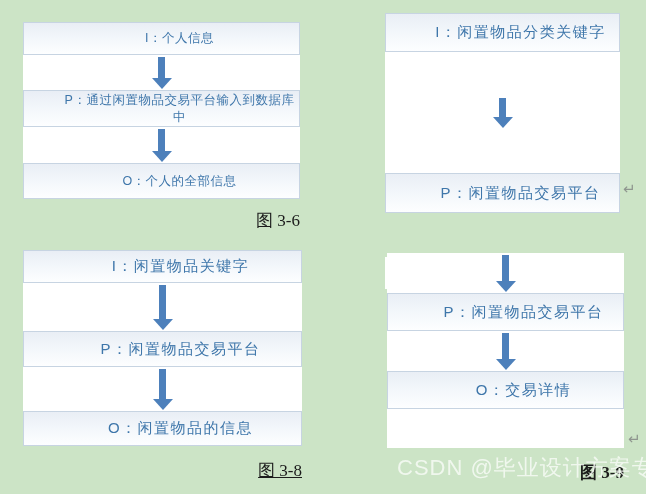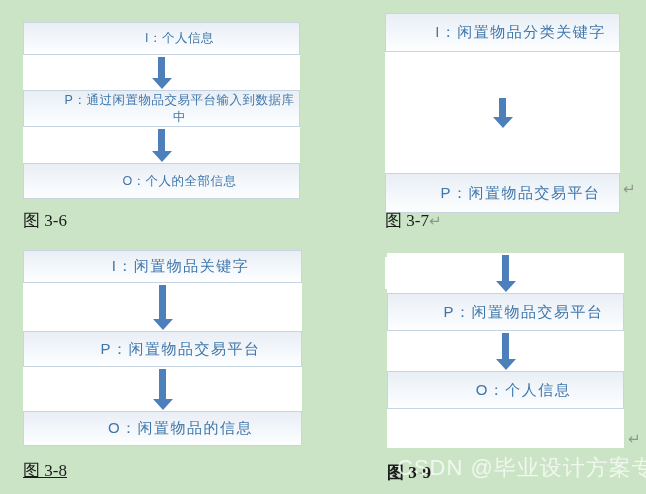--- a/index.html
+++ b/index.html
@@ -40,21 +40,21 @@
     background:#ffffff;
   }
   .arrow{display:flex;flex-direction:column;align-items:center;}
   .arrow .stem{width:7px;flex:1;background:#4d80bb;}
   .arrow .head{width:0;height:0;border-left:10px solid transparent;border-right:10px solid transparent;border-top:11px solid #4d80bb;}
 
   .caption{
     position:absolute;
     font-family:"Liberation Serif",serif;
     font-size:17px;color:#1c1c1c;
-    text-align:left;
+    text-align:right;
     z-index:1;
   }
   .cap1{left:23px;  top:209px; width:277px;}
   .cap2{left:385px; top:209px; width:235px;}
   .cap3{left:23px;  top:459px; width:279px;text-decoration:underline;}
   .cap4{left:387px; top:461px; width:237px;font-weight:bold;}
 
   .pmark{color:#8f968f;font-family:"DejaVu Sans",sans-serif;font-size:15px;}
   .pmark-float{position:absolute;z-index:1;}
   .pm-d2{left:623px;top:180px;}
@@ -117,23 +117,20 @@
       <span>P：闲置物品交易平台</span>
     </div>
     <div class="gap">
       <div class="arrow">
         <div class="stem"></div>
         <div class="head"></div>
       </div>
     </div>
   </div>
   <span class="pmark pmark-float pm-d2">↵</span>
-  <div class="caption cap2">
-    <span>图 3-7</span><span class="pmark">↵</span>
-  </div>
 
   <div class="diagram d3">
     <div class="box">
       <span>I：闲置物品关键字</span>
     </div>
     <div class="gap">
       <div class="arrow">
         <div class="stem"></div>
         <div class="head"></div>
       </div>
@@ -165,21 +162,21 @@
     <div class="box">
       <span>P：闲置物品交易平台</span>
     </div>
     <div class="gap">
       <div class="arrow">
         <div class="stem"></div>
         <div class="head"></div>
       </div>
     </div>
     <div class="box">
-      <span>O：个人信息</span>
+      <span>O：交易详情</span>
     </div>
   </div>
   <span class="pmark pmark-float pm-d4">↵</span>
   <div class="caption cap4">
     <span>图 3-9</span>
   </div>
 
   <div class="watermark">CSDN @毕业设计方案专家</div>
 
 </div>

